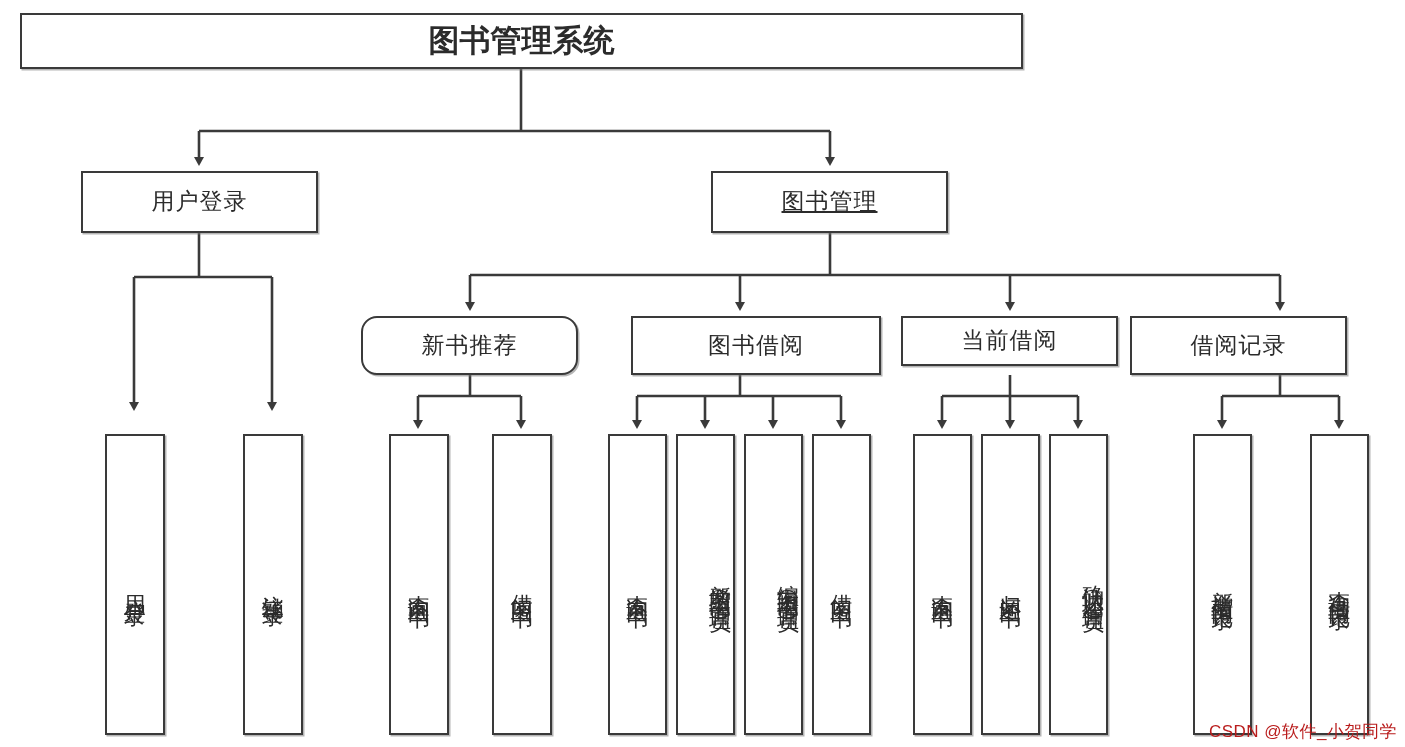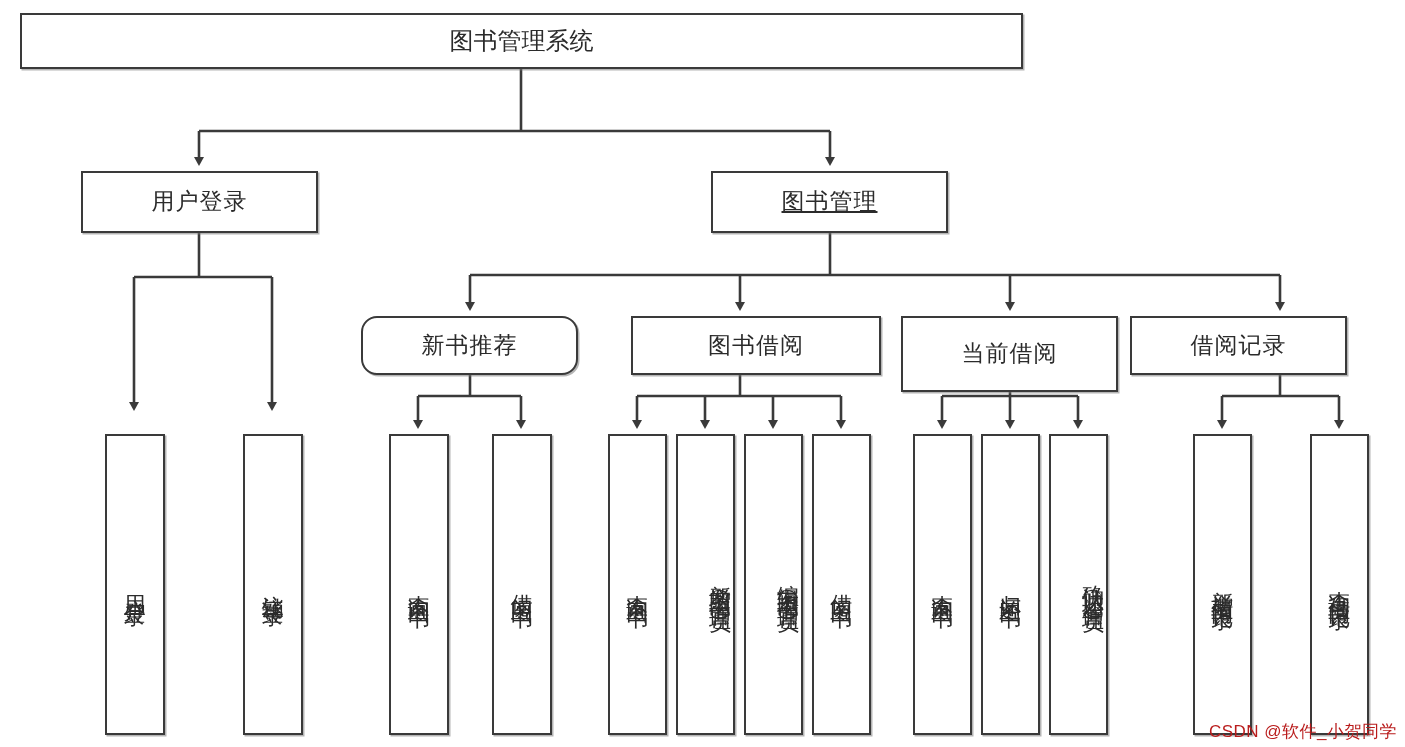--- a/index.html
+++ b/index.html
@@ -36,21 +36,22 @@
     justify-content: center;
     color: #2b2b2b;
     box-shadow: 1.5px 1.5px 0 rgba(120,120,120,0.55);
   }
   .node.horiz {
     font-size: 23px;
     letter-spacing: 1px;
     line-height: 1.2;
   }
   .node.title {
-    font-size: 24px;
+    font-size: 31px;
+    font-weight: bold;
   }
   .node.vert {
     writing-mode: vertical-rl;
     text-orientation: upright;
     font-size: 22px;
     letter-spacing: 4px;
     line-height: 1.15;
     padding: 6px 0;
     align-items: flex-start;
     justify-content: center;
@@ -134,21 +135,21 @@
   <div class="node horiz" style="left:711px; top:171px; width:237px; height:62px;text-decoration:underline;">
     <span>图书管理</span>
   </div>
 
   <div class="node horiz" style="left:361px; top:316px; width:217px; height:59px;border-radius:16px;">
     <span>新书推荐</span>
   </div>
   <div class="node horiz" style="left:631px; top:316px; width:250px; height:59px;">
     <span>图书借阅</span>
   </div>
-  <div class="node horiz" style="left:901px; top:316px; width:217px; height:76px;">
+  <div class="node horiz" style="left:901px; top:316px; width:217px; height:50px;">
     <span>当前借阅</span>
   </div>
   <div class="node horiz" style="left:1130px; top:316px; width:217px; height:59px;">
     <span>借阅记录</span>
   </div>
 
   <div class="node vert" style="left:105px; top:434px; width:60px; height:301px; align-items:center;">
     <span>用户登录</span>
   </div>
   <div class="node vert" style="left:243px; top:434px; width:60px; height:301px; align-items:center;">

